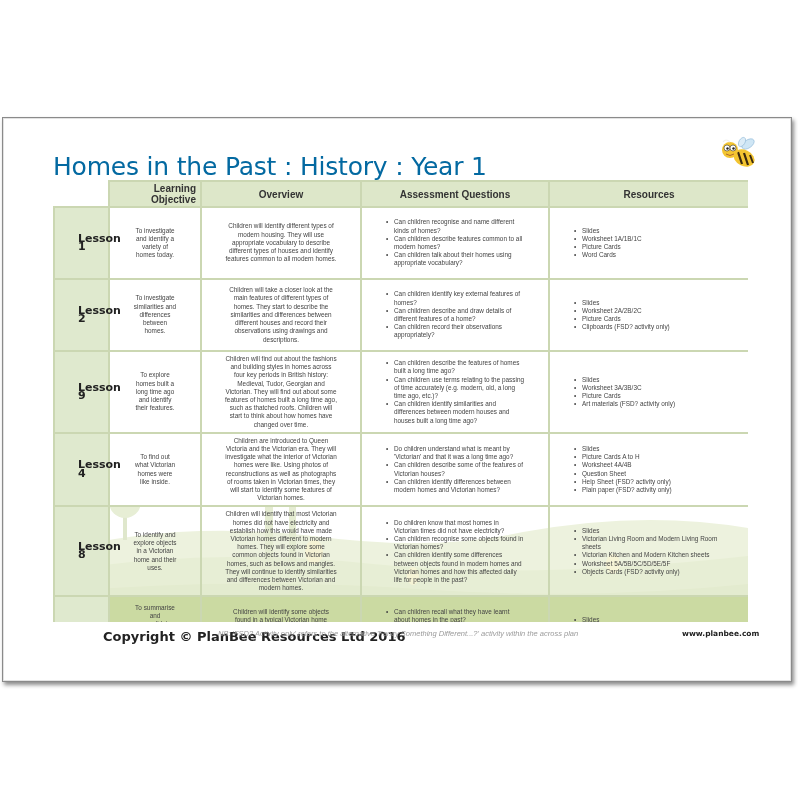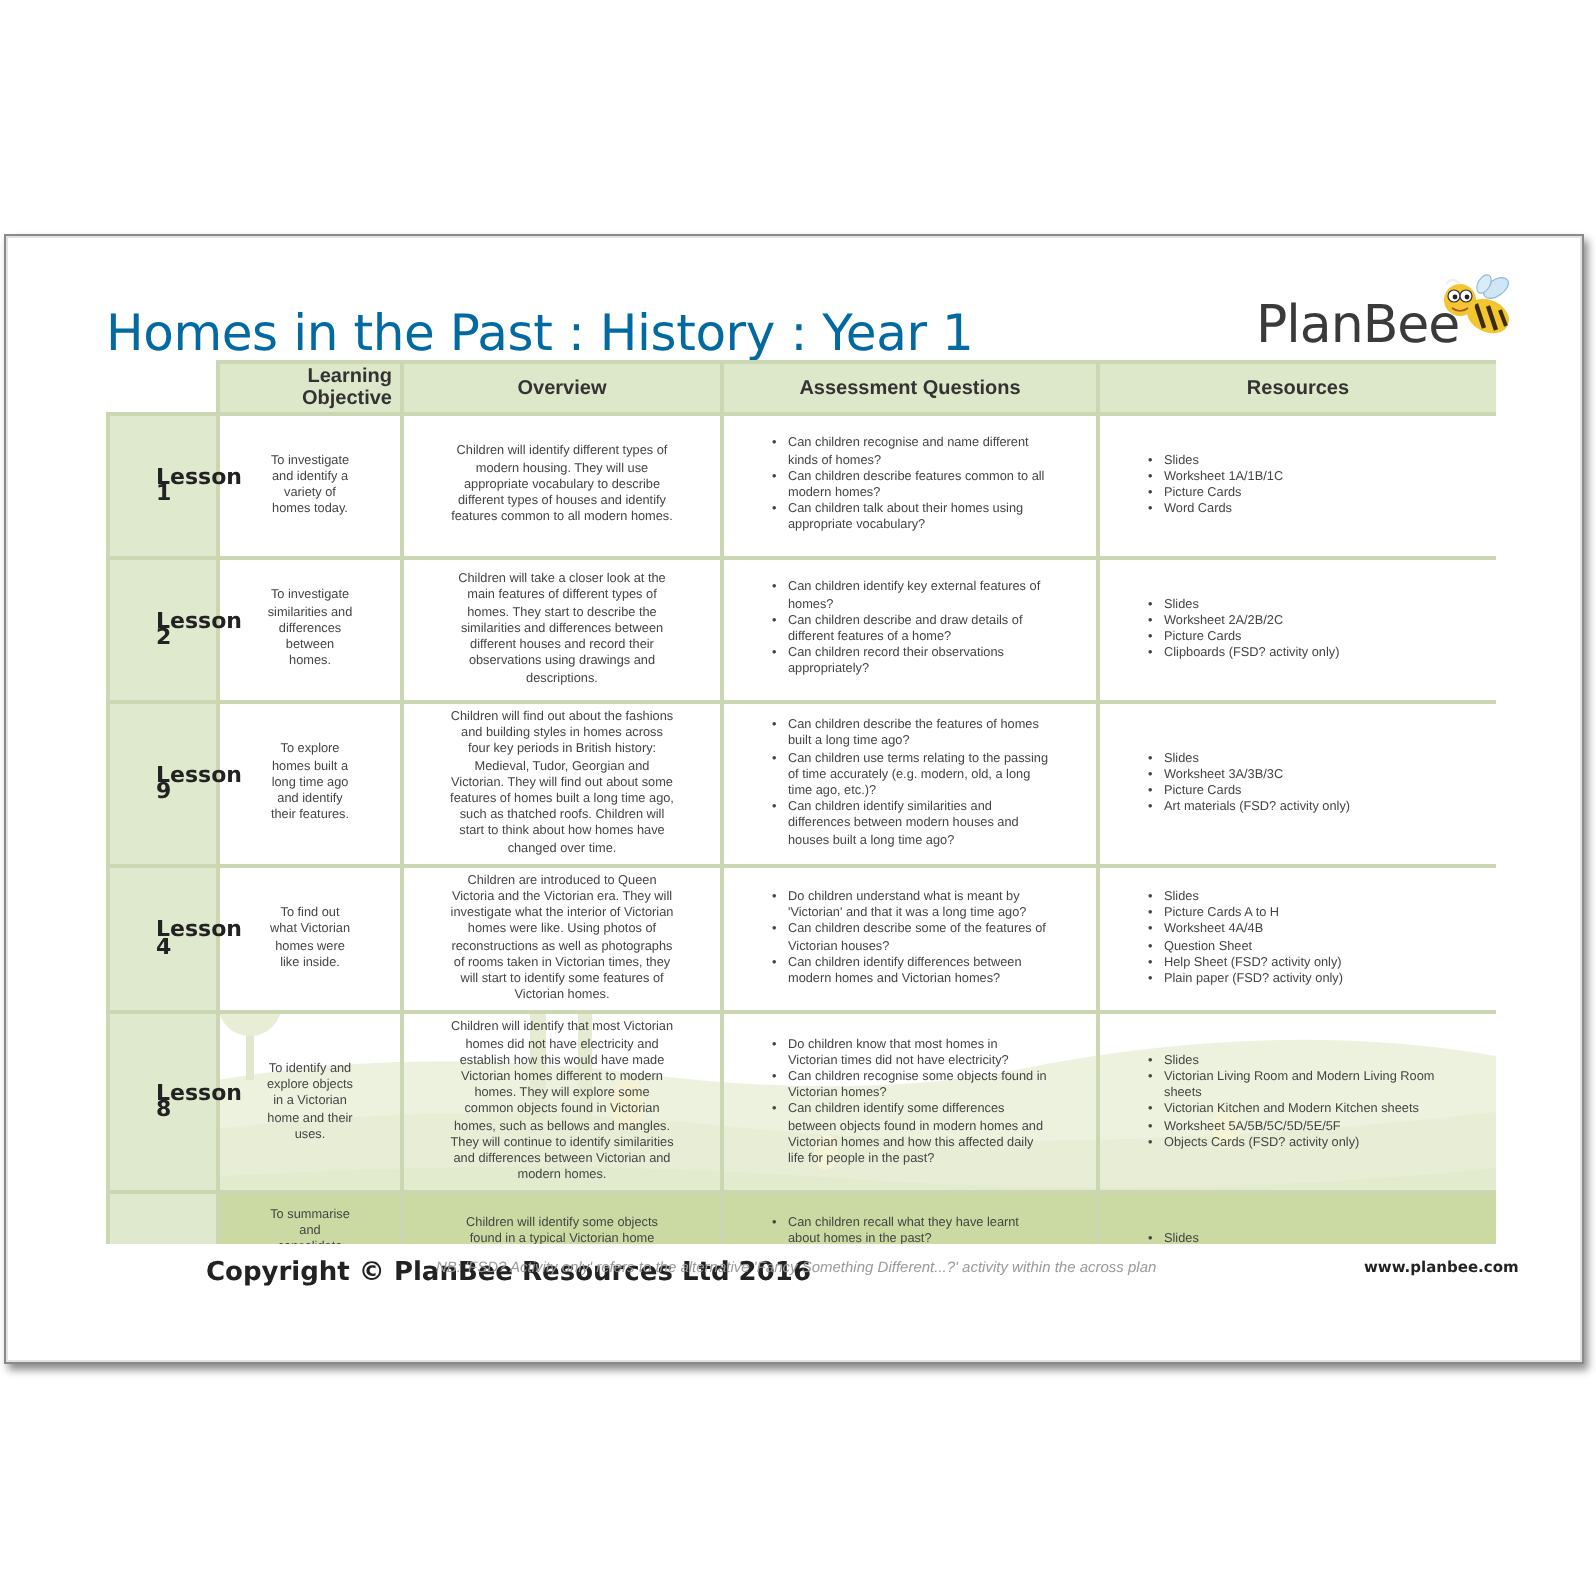--- a/index.html
+++ b/index.html
@@ -66,21 +66,20 @@
     }
   </style>
 </head>
 <body>
 
 <div class="sheet"></div>
 
 <div class="title">Homes in the Past : History : Year 1</div>
 
 <div class="logo">
-  <span class="logo-text">PlanBee</span>
   <svg class="bee" viewBox="0 0 46 36">
     <ellipse cx="34" cy="8" rx="7" ry="4" fill="#cfe6f5" stroke="#8fb8d8" stroke-width="0.6" transform="rotate(-35 34 8)"></ellipse>
     <ellipse cx="28" cy="6" rx="5" ry="3" fill="#dcecf7" stroke="#8fb8d8" stroke-width="0.6" transform="rotate(-60 28 6)"></ellipse>
     <ellipse cx="30" cy="22" rx="11" ry="8" fill="#f3c531" transform="rotate(25 30 22)"></ellipse>
     <path d="M24 16 L28 28" stroke="#3a2a10" stroke-width="2.2"></path>
     <path d="M30 17 L34 29" stroke="#3a2a10" stroke-width="2.2"></path>
     <path d="M36 19 L39 27" stroke="#3a2a10" stroke-width="2"></path>
     <circle cx="16" cy="14" r="8" fill="#f3c531"></circle>
     <circle cx="13" cy="12" r="3" fill="#fff" stroke="#333" stroke-width="0.6"></circle>
     <circle cx="19" cy="12" r="3" fill="#fff" stroke="#333" stroke-width="0.6"></circle>

